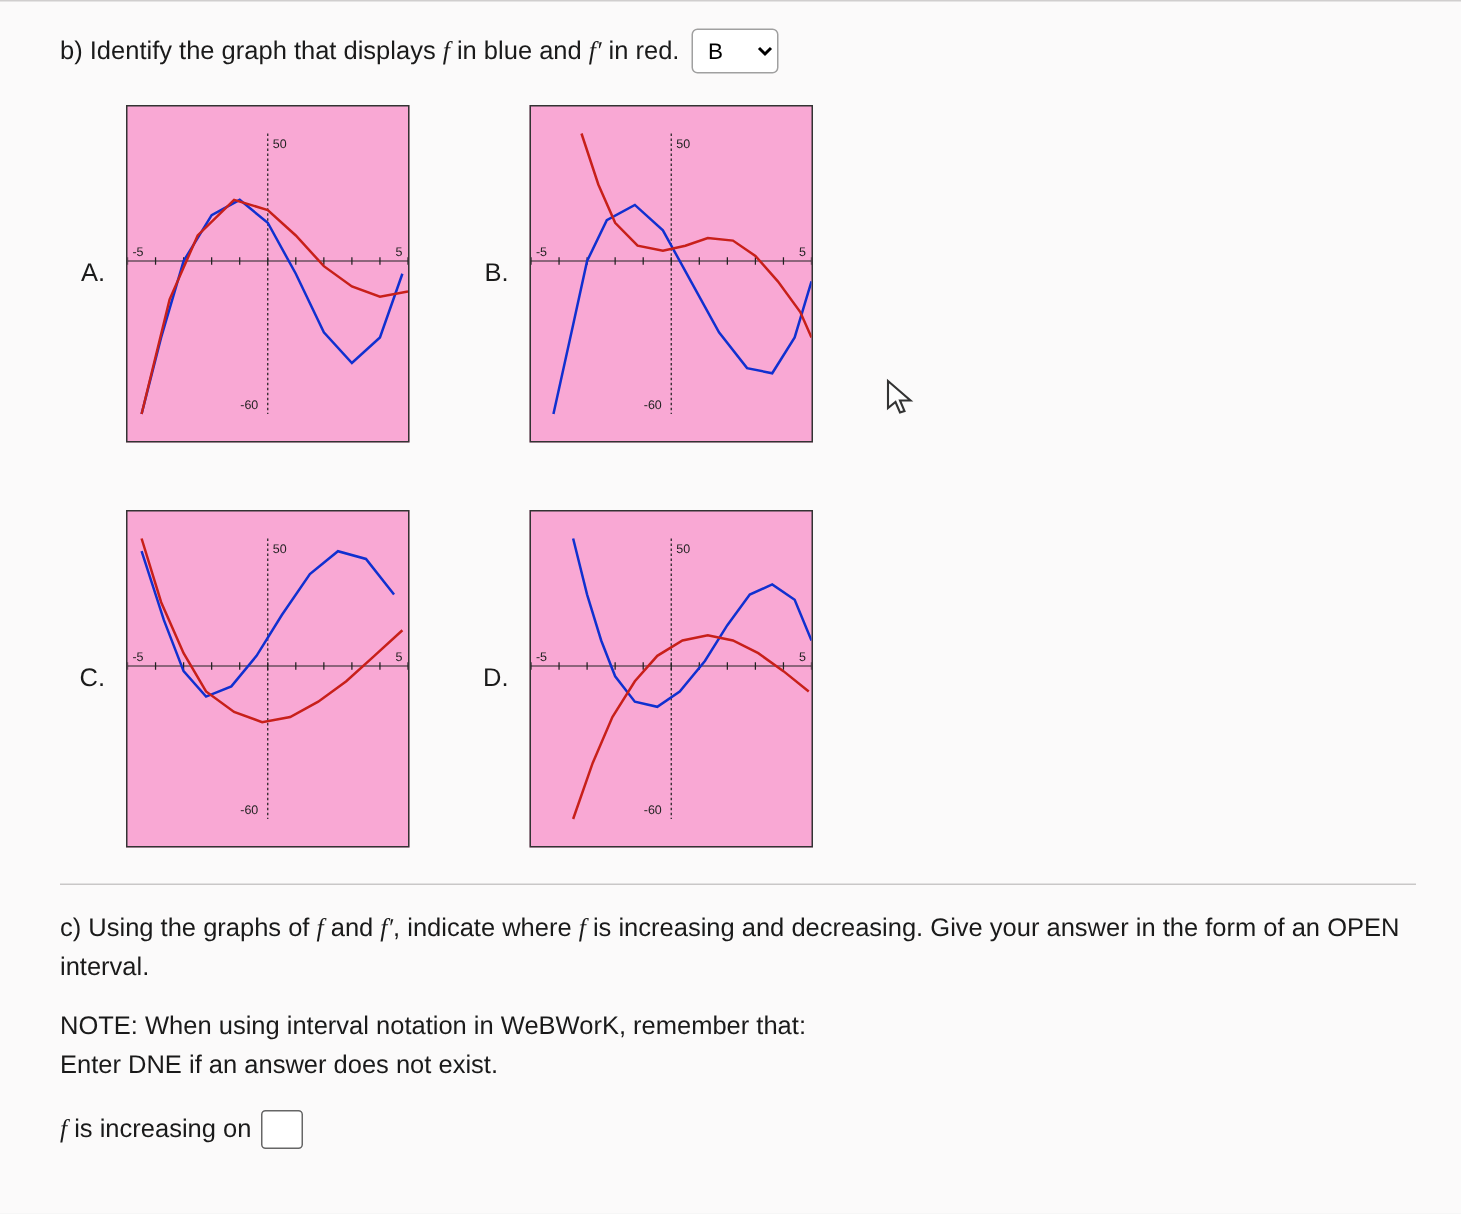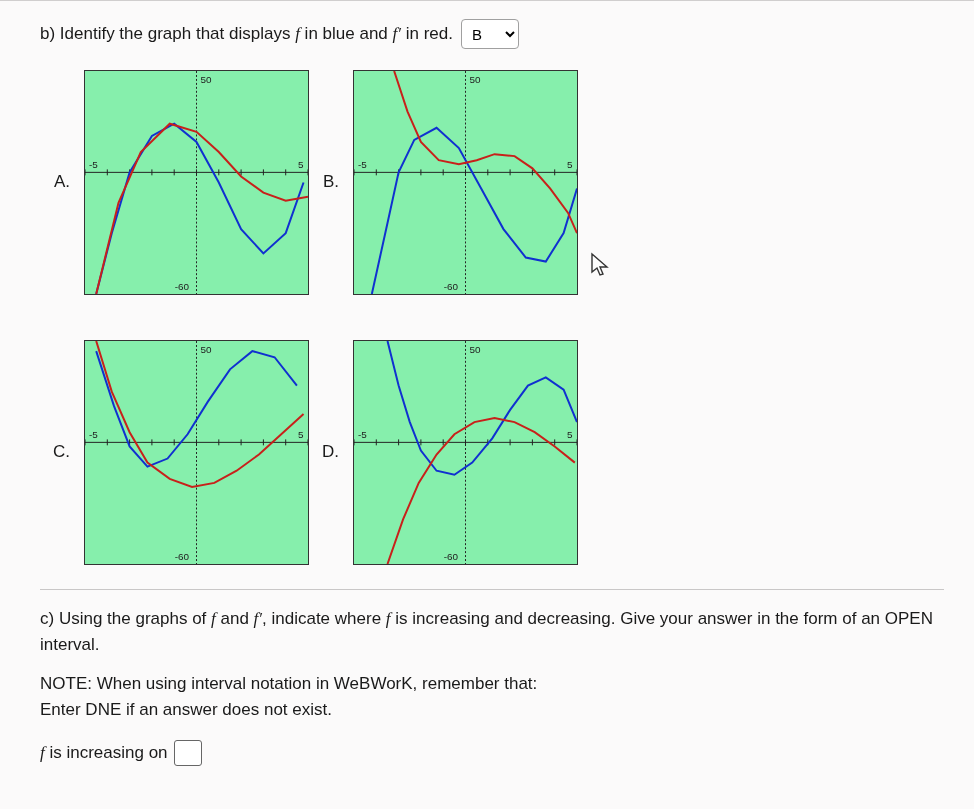--- a/index.html
+++ b/index.html
@@ -46,24 +46,24 @@
     align-items: center;
     margin-left: 12px;
     column-gap: 12px;
   }
   .glabel {
     align-self: center;
     justify-self: end;
     padding-right: 2px;
   }
   .graph {
-    width: 225px;
+    width: 189px;
     height: 225px;
     border: 1px solid #333;
-    background: #86efac;
+    background: #f9a8d4;
     position: relative;
   }
   .graph svg { width: 100%; height: 100%; display: block; }
 
   .hr {
     border-top: 1px solid #c9c7c7;
     margin: 22px 0 16px 0;
   }
 
   .part-c { margin-top: 6px; }

